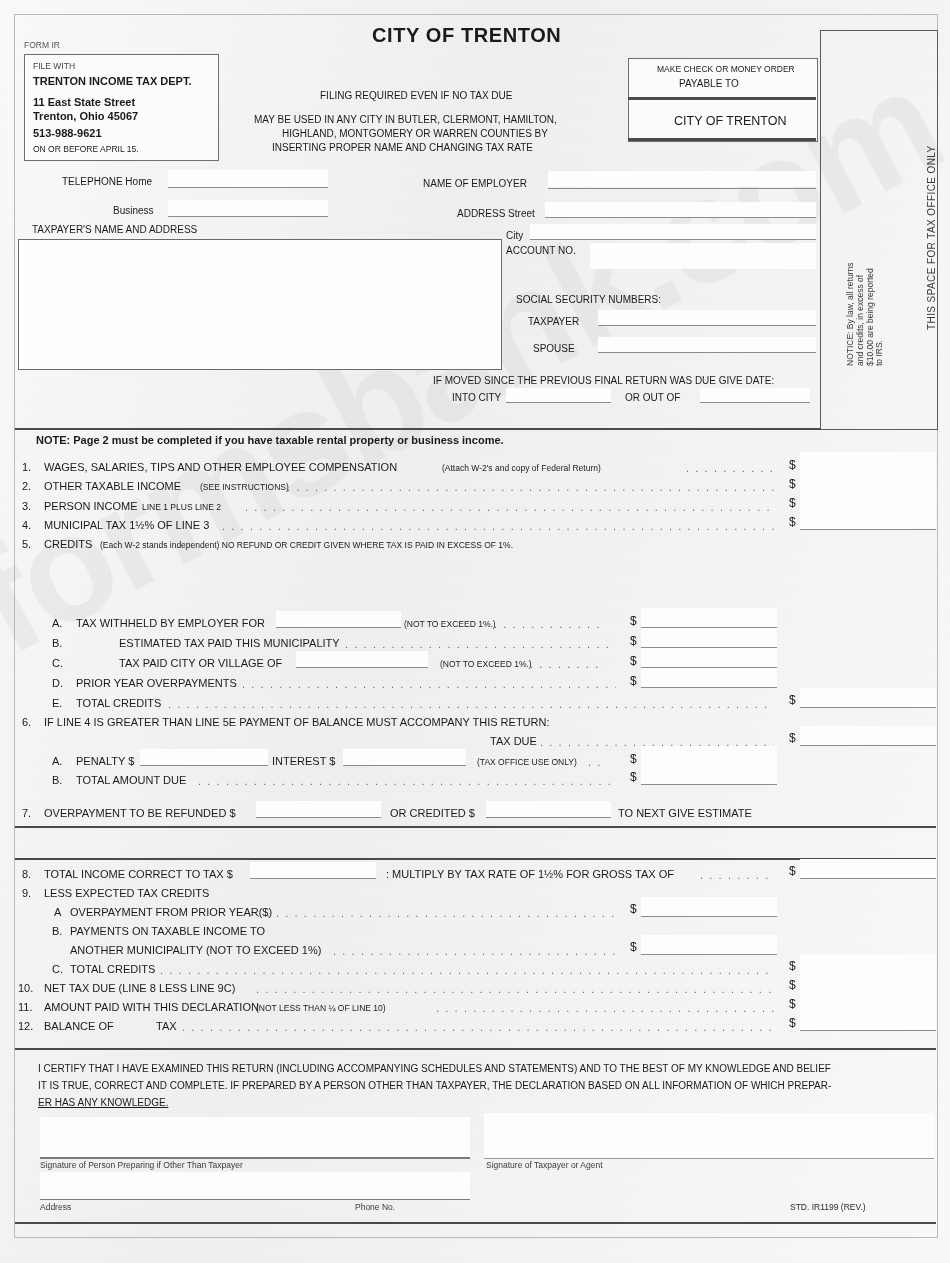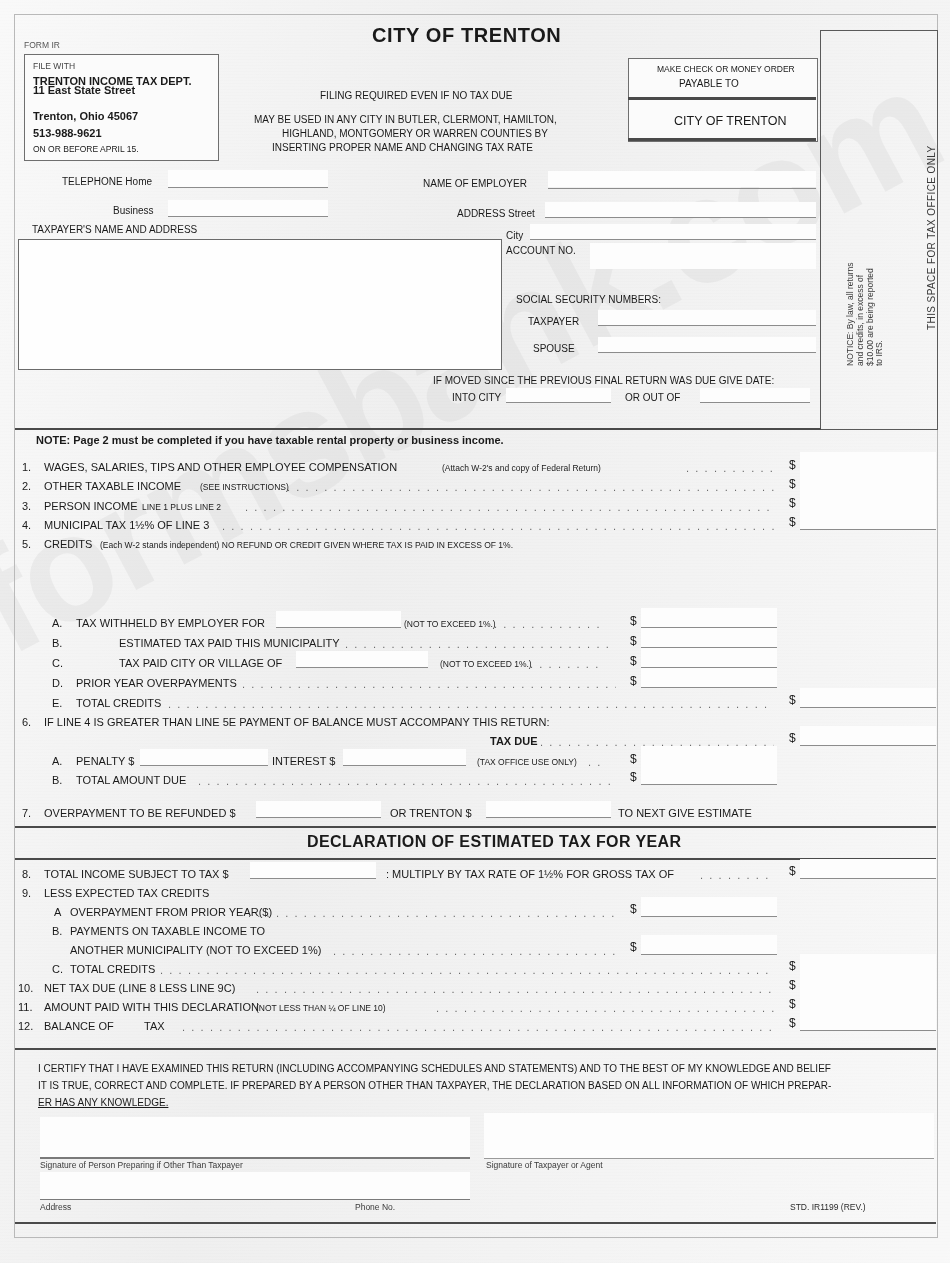--- a/index.html
+++ b/index.html
@@ -83,21 +83,21 @@
   <div class="watermark">formsbank.com</div>
 
   <div class="sheet"></div>
 
   <div class="t title" style="left:372px;top:24px;">CITY OF TRENTON</div>
   <div class="t xs" style="left:24px;top:40px;color:#555;">FORM IR</div>
 
   <div class="box" style="left:24px;top:54px;width:193px;height:105px;background:#fbfbfb;"></div>
   <div class="t xs" style="left:33px;top:61px;color:#444;">FILE WITH</div>
   <div class="t md b" style="left:33px;top:75px;">TRENTON INCOME TAX DEPT.</div>
-  <div class="t md b" style="left:33px;top:84px;text-align:right;">11 East State Street</div>
+  <div class="t md b" style="left:33px;top:96px;text-align:right;">11 East State Street</div>
   <div class="t md b" style="left:33px;top:110px;">Trenton, Ohio 45067</div>
   <div class="t md b" style="left:33px;top:127px;">513-988-9621</div>
   <div class="t xs" style="left:33px;top:144px;">
     <span>ON OR BEFORE APRIL 15.</span>
   </div>
 
   <div class="t sm" style="left:320px;top:90px;">FILING REQUIRED EVEN IF NO TAX DUE</div>
   <div class="t sm" style="left:254px;top:114px;">MAY BE USED IN ANY CITY IN BUTLER, CLERMONT, HAMILTON,</div>
   <div class="t sm" style="left:282px;top:128px;">HIGHLAND, MONTGOMERY OR WARREN COUNTIES BY</div>
   <div class="t sm" style="left:272px;top:142px;">INSERTING PROPER NAME AND CHANGING TAX RATE</div>
@@ -236,21 +236,21 @@
   <div class="num" style="left:52px;top:697px;">E.</div>
   <div class="t md" style="left:76px;top:697px;">TOTAL CREDITS</div>
   <div class="dots" style="left:168px;top:698px;width:606px;">. . . . . . . . . . . . . . . . . . . . . . . . . . . . . . . . . . . . . . . . . . . . . . . . . . . . . . . . . . . . . . . . . . . . . . . . . . . . . . . .</div>
   <div class="dollar" style="left:789px;top:693px;">$</div>
   <div class="fill" style="left:800px;top:688px;width:136px;height:19px;"></div>
   <div class="ul" style="left:800px;top:707px;width:136px;"></div>
 
   <div class="num" style="left:22px;top:716px;">6.</div>
   <div class="t md" style="left:44px;top:716px;">IF LINE 4 IS GREATER THAN LINE 5E PAYMENT OF BALANCE MUST ACCOMPANY THIS RETURN:</div>
 
-  <div class="t md" style="left:490px;top:735px;font-weight:bold;">TAX DUE</div>
+  <div class="t md" style="left:490px;top:735px;">TAX DUE</div>
   <div class="dots" style="left:540px;top:736px;width:234px;">. . . . . . . . . . . . . . . . . . . . . . . . . . . . . . . .</div>
   <div class="dollar" style="left:789px;top:731px;">$</div>
   <div class="fill" style="left:800px;top:726px;width:136px;height:19px;"></div>
   <div class="ul" style="left:800px;top:745px;width:136px;"></div>
 
   <div class="num" style="left:52px;top:755px;">A.</div>
   <div class="t md" style="left:76px;top:755px;">PENALTY $</div>
   <div class="fill" style="left:140px;top:749px;width:128px;height:16px;"></div>
   <div class="ul" style="left:140px;top:765px;width:128px;"></div>
   <div class="t md" style="left:272px;top:755px;">INTEREST $</div>
@@ -266,32 +266,31 @@
   <div class="t md" style="left:76px;top:774px;">TOTAL AMOUNT DUE</div>
   <div class="dots" style="left:198px;top:775px;width:418px;">. . . . . . . . . . . . . . . . . . . . . . . . . . . . . . . . . . . . . . . . . . . . . . . . . . . . . . . . . . . .</div>
   <div class="dollar" style="left:630px;top:770px;">$</div>
   <div class="fill" style="left:641px;top:765px;width:136px;height:19px;"></div>
   <div class="ul" style="left:641px;top:784px;width:136px;"></div>
 
   <div class="num" style="left:22px;top:807px;">7.</div>
   <div class="t md" style="left:44px;top:807px;">OVERPAYMENT TO BE REFUNDED $</div>
   <div class="fill" style="left:256px;top:801px;width:125px;height:16px;"></div>
   <div class="ul" style="left:256px;top:817px;width:125px;"></div>
-  <div class="t md" style="left:390px;top:807px;">OR TRENTON $</div>
+  <div class="t md" style="left:390px;top:807px;">OR CREDITED $</div>
   <div class="fill" style="left:486px;top:801px;width:125px;height:16px;"></div>
   <div class="ul" style="left:486px;top:817px;width:125px;"></div>
   <div class="t md" style="left:618px;top:807px;">TO NEXT GIVE ESTIMATE</div>
 
   <div class="hr" style="left:15px;top:826px;width:921px;height:2px;"></div>
 
-  <div class="t sec-title" style="left:307px;top:833px;">DECLARATION OF ESTIMATED TAX FOR YEAR</div>
   <div class="hr" style="left:15px;top:858px;width:921px;height:2px;"></div>
 
   <div class="num" style="left:22px;top:868px;">8.</div>
-  <div class="t md" style="left:44px;top:868px;">TOTAL INCOME SUBJECT TO TAX  $</div>
+  <div class="t md" style="left:44px;top:868px;">TOTAL INCOME CORRECT TO TAX  $</div>
   <div class="fill" style="left:250px;top:862px;width:126px;height:16px;"></div>
   <div class="ul" style="left:250px;top:878px;width:126px;"></div>
   <div class="t md" style="left:386px;top:868px;">: MULTIPLY BY TAX RATE OF 1½% FOR GROSS TAX OF</div>
   <div class="dots" style="left:700px;top:869px;width:74px;">. . . . . . . . .</div>
   <div class="dollar" style="left:789px;top:864px;">$</div>
   <div class="fill" style="left:800px;top:859px;width:136px;height:19px;"></div>
   <div class="ul" style="left:800px;top:878px;width:136px;"></div>
 
   <div class="num" style="left:22px;top:887px;">9.</div>
   <div class="t md" style="left:44px;top:887px;">LESS EXPECTED TAX CREDITS</div>
@@ -328,21 +327,21 @@
   <div class="num" style="left:18px;top:1001px;">11.</div>
   <div class="t md" style="left:44px;top:1001px;">AMOUNT PAID WITH THIS DECLARATION</div>
   <div class="t xs" style="left:256px;top:1003px;">(NOT LESS THAN ¼ OF LINE 10)</div>
   <div class="dots" style="left:436px;top:1002px;width:338px;">. . . . . . . . . . . . . . . . . . . . . . . . . . . . . . . . . . . . . . . . . . . . . . . . . .</div>
   <div class="dollar" style="left:789px;top:997px;">$</div>
   <div class="fill" style="left:800px;top:992px;width:136px;height:19px;"></div>
   <div class="ul" style="left:800px;top:1011px;width:136px;"></div>
 
   <div class="num" style="left:18px;top:1020px;">12.</div>
   <div class="t md" style="left:44px;top:1020px;">BALANCE OF</div>
-  <div class="t md" style="left:144px;top:1020px;">TAX</div>
+  <div class="t md" style="left:156px;top:1020px;">TAX</div>
   <div class="dots" style="left:182px;top:1021px;width:592px;">. . . . . . . . . . . . . . . . . . . . . . . . . . . . . . . . . . . . . . . . . . . . . . . . . . . . . . . . . . . . . . . . . . . . . . . . . . . . . .</div>
   <div class="dollar" style="left:789px;top:1016px;">$</div>
   <div class="fill" style="left:800px;top:1011px;width:136px;height:19px;"></div>
   <div class="ul" style="left:800px;top:1030px;width:136px;"></div>
 
   <div class="hr" style="left:15px;top:1048px;width:921px;height:2px;"></div>
 
   <div class="t sm" style="left:38px;top:1063px;">I CERTIFY THAT I HAVE EXAMINED THIS RETURN (INCLUDING ACCOMPANYING SCHEDULES AND STATEMENTS) AND TO THE BEST OF MY KNOWLEDGE AND BELIEF</div>
   <div class="t sm" style="left:38px;top:1080px;">IT IS TRUE, CORRECT AND COMPLETE. IF PREPARED BY A PERSON OTHER THAN TAXPAYER, THE DECLARATION BASED ON ALL INFORMATION OF WHICH PREPAR-</div>
   <div class="t sm" style="left:38px;top:1097px;text-decoration:underline;">ER HAS ANY KNOWLEDGE.</div>

